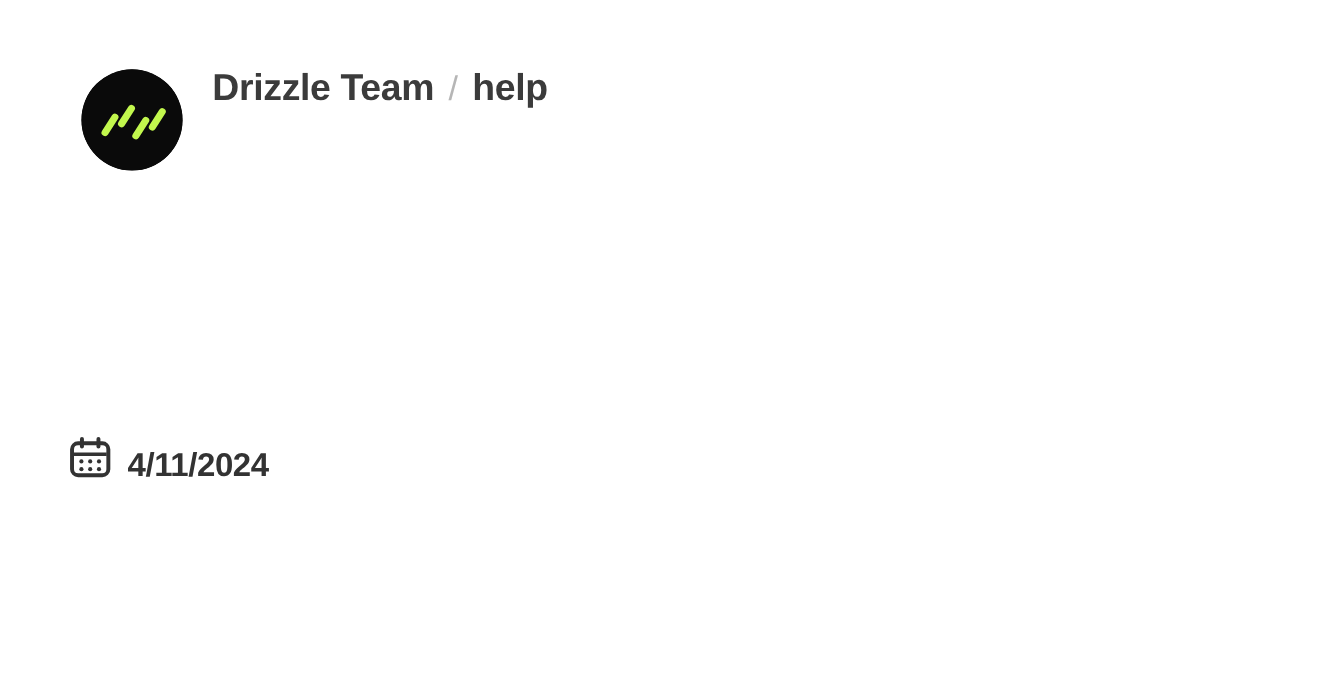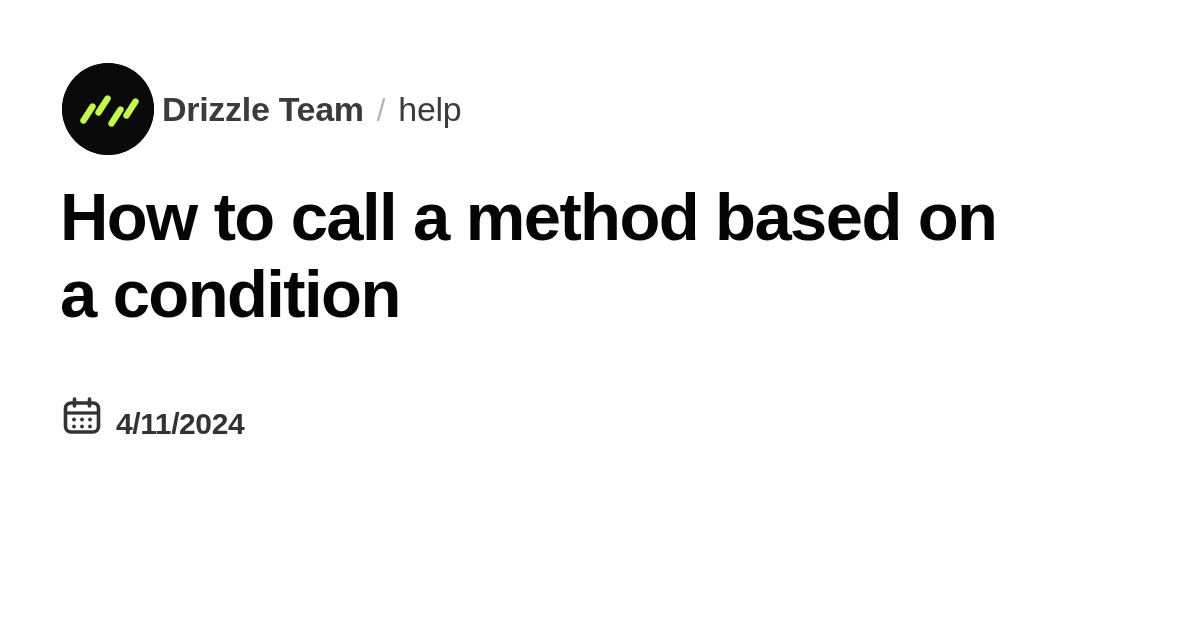--- a/index.html
+++ b/index.html
@@ -20,25 +20,24 @@
     left: 0;
     top: 0;
     width: 1200px;
     height: 630px;
     background: #ffffff;
   }
 
   
   .server-header {
     position: absolute;
-    left: 62px;
+    left: 74px;
     top: 63px;
     display: flex;
-    align-items: center;
-    gap: 8px;
+    gap: 27px;
   }
 
   .avatar {
     width: 92px;
     height: 92px;
     border-radius: 50%;
     background: #0a0a0a;
     display: block;
     flex: 0 0 auto;
   }
@@ -60,21 +59,21 @@
 
   .crumb-sep {
     font-size: 31px;
     font-weight: normal;
     color: #b6b6b6;
     line-height: 1;
   }
 
   .crumb-channel {
     font-size: 34px;
-    font-weight: normal;
+    font-weight: bold;
     color: #3b3b3b;
     letter-spacing: -0.3px;
     line-height: 1;
   }
 
   
   .post-title {
     position: absolute;
     left: 60px;
     top: 178px;
@@ -144,21 +143,20 @@
     </svg>
 
     <div class="breadcrumb">
       <span class="crumb-server">Drizzle Team</span>
       <span class="crumb-sep">/</span>
       <span class="crumb-channel">help</span>
     </div>
 
   </div>
 
-  <h1 class="post-title">How to call a method based on a condition</h1>
 
   <div class="date-row">
 
     <svg class="calendar-icon" viewBox="0 0 40 40">
       <rect x="3.5" y="7" width="33" height="29" rx="5.5" ry="5.5" fill="none" stroke="#333333" stroke-width="3.6"></rect>
       <line x1="5" y1="17" x2="35" y2="17" stroke="#333333" stroke-width="3.2"></line>
       <line x1="12.5" y1="3" x2="12.5" y2="10" stroke="#333333" stroke-width="3.6" stroke-linecap="round"></line>
       <line x1="27.5" y1="3" x2="27.5" y2="10" stroke="#333333" stroke-width="3.6" stroke-linecap="round"></line>
       <g fill="#333333">
         <circle cx="12" cy="23.5" r="1.9"></circle>

